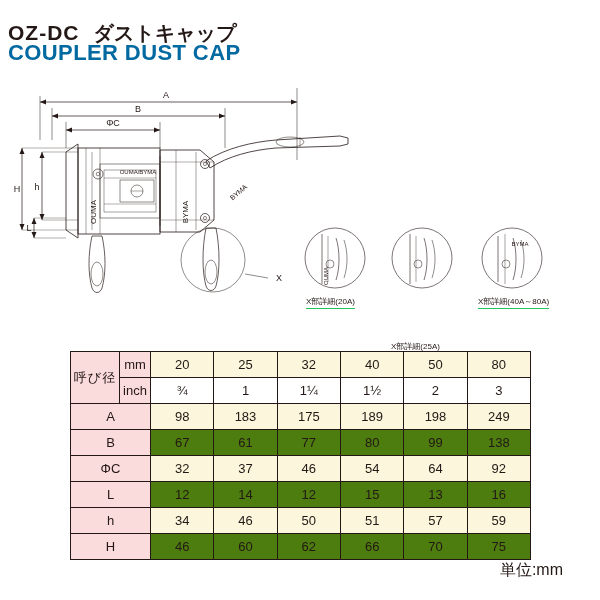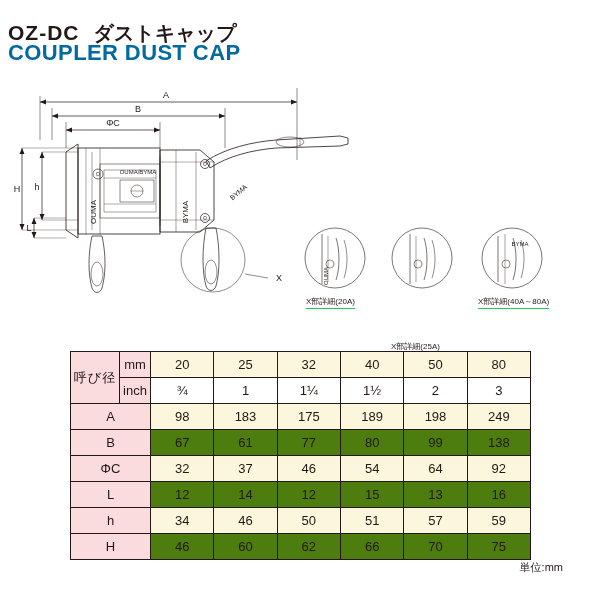--- a/index.html
+++ b/index.html
@@ -122,21 +122,21 @@
   }
   td.spanhead {
     background: #fbdcdc;
     width: 78px;
     font-size: 13px;
   }
   .unit-note {
     position: absolute;
     right: 69px;
     top: 560px;
-    font-size: 11px;
+    font-size: 16px;
     color: #231815;
   }
   .dim-label {
     font-size: 9px;
     font-family: "Liberation Sans", sans-serif;
   }
 </style>
 </head>
 <body>
 

